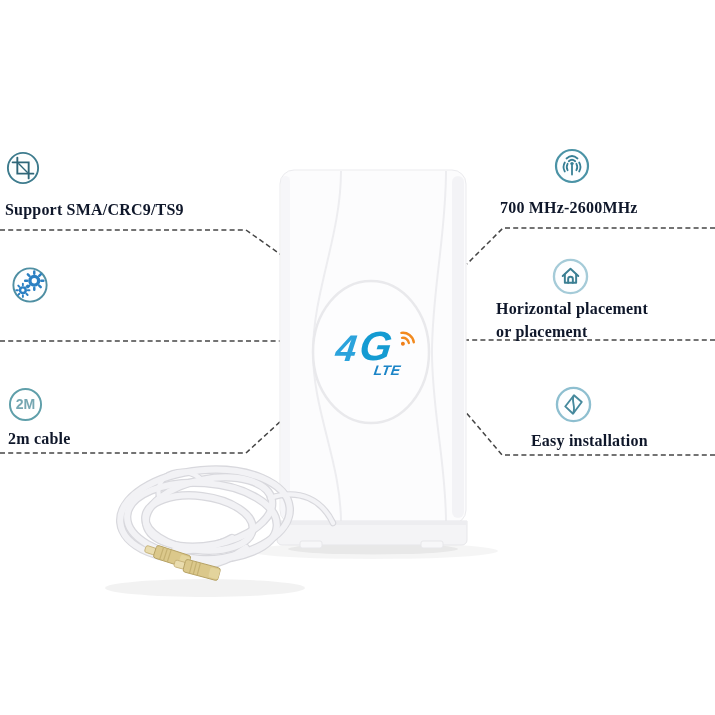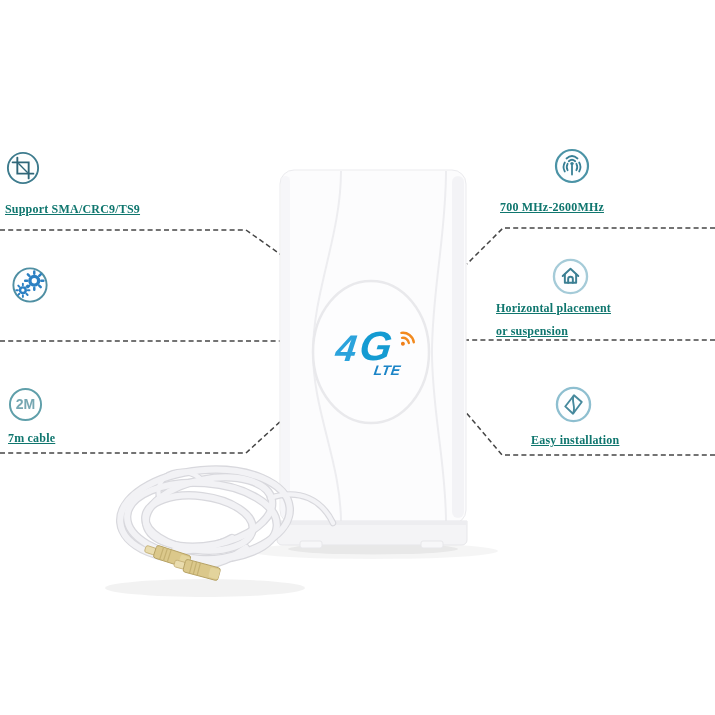--- a/index.html
+++ b/index.html
@@ -1,21 +1,21 @@
 <!DOCTYPE html>
 <html><head>
 <meta charset="utf-8">
 <style>
   html,body{margin:0;padding:0;background:#fff;}
   .stage{position:relative;width:715px;height:715px;background:#ffffff;overflow:hidden;
          font-family:"Liberation Serif",serif;}
   #art{position:absolute;left:0;top:0;z-index:1;}
   .icn{position:absolute;z-index:3;}
-  .flabel{position:absolute;z-index:3;font-weight:700;font-size:12px;color:#0f766e;
-          letter-spacing:.2px;white-space:nowrap;line-height:23px;text-decoration:underline;}
+  .flabel{position:absolute;z-index:3;font-weight:700;font-size:16px;color:#0f172a;
+          letter-spacing:.2px;white-space:nowrap;line-height:23px;}
   
   .cu{stroke:#d8d8dd;stroke-width:8.5;fill:none;}
   .co{stroke:#f2f2f5;stroke-width:6;fill:none;}
   .lu{stroke:#d8d8dd;stroke-width:6.5;fill:none;}
   .lo{stroke:#f3f3f6;stroke-width:4.2;fill:none;}
   
   .logo{position:absolute;left:336px;top:326px;width:86px;height:58px;z-index:2;}
   .logo .c1,.logo .c2{position:absolute;font-family:"Liberation Sans",sans-serif;
         font-style:italic;font-weight:900;line-height:1;transform:skewX(-7deg);}
   .logo .c1{left:0;top:4px;font-size:37px;color:#2ba3dc;}
@@ -128,21 +128,21 @@
       <path stroke-width="2.6" d="M31.9 15.5 L34.1 15.5 M29.7 20.7 L31.3 22.3 M24.5 22.9 L24.5 25.1 M19.3 20.7 L17.7 22.3 M17.1 15.5 L14.9 15.5 M19.3 10.3 L17.7 8.7 M24.5 8.1 L24.5 5.9 M29.7 10.3 L31.3 8.7"></path>
       <circle cx="12.5" cy="25.5" r="3" stroke-width="2.6"></circle>
       <path stroke-width="2" d="M17.7 25.5 L19.5 25.5 M16.2 29.2 L17.5 30.5 M12.5 30.7 L12.5 32.5 M8.8 29.2 L7.6 30.5 M7.3 25.5 L5.5 25.5 M8.8 21.8 L7.6 20.6 M12.5 20.3 L12.5 18.5 M16.2 21.8 L17.5 20.6"></path>
     </g>
   </svg>
 
   <svg class="icn" style="left:8px;top:387px" width="35" height="35" viewBox="0 0 36 36">
     <circle cx="18" cy="18" r="16" fill="#fff" stroke="#5f9faa" stroke-width="2"></circle>
     <text x="18" y="23" text-anchor="middle" font-family="Liberation Sans, sans-serif" font-size="14.5" font-weight="600" fill="#76a7b2">2M</text>
   </svg>
-  <div class="flabel" style="left:8px;top:427px">7m cable</div>
+  <div class="flabel" style="left:8px;top:427px">2m cable</div>
 
   <svg class="icn" style="left:554px;top:148px" width="36" height="36" viewBox="0 0 36 36">
     <circle cx="18" cy="18" r="16" fill="#fdfeff" stroke="#4b93a6" stroke-width="2.2"></circle>
     <g stroke="#377f95" fill="none" stroke-width="1.8" stroke-linecap="round">
       <path d="M12.5 10.5 Q18 5.5 23.5 10.5"></path>
       <path d="M14.8 13.2 Q18 10.4 21.2 13.2"></path>
       <path d="M10.8 14.5 Q8.2 19 10.8 23.5"></path>
       <path d="M13.6 15.8 Q11.9 19 13.6 22.2"></path>
       <path d="M25.2 14.5 Q27.8 19 25.2 23.5"></path>
       <path d="M22.4 15.8 Q24.1 19 22.4 22.2"></path>
@@ -155,21 +155,21 @@
   <svg class="icn" style="left:552px;top:258px" width="37" height="37" viewBox="0 0 38 38">
     <circle cx="19" cy="19" r="17" fill="#fdfeff" stroke="#a5cbd8" stroke-width="2.4"></circle>
     <g stroke="#3b7f93" stroke-width="2" fill="none" stroke-linejoin="round" stroke-linecap="round">
       <path d="M11 18.5 L19 11 L27 18.5"></path>
       <path d="M13.2 17 V25.5 H24.8 V17"></path>
       <path d="M16.6 25.5 V21.6 a2.4 2.4 0 0 1 4.8 0 V25.5"></path>
     </g>
   </svg>
   <div class="flabel" style="left:496px;top:297px">
     <span>Horizontal placement</span>
-    <span class="l2" style="display:block">or suspension</span>
+    <span class="l2" style="display:block">or placement</span>
   </div>
 
   <svg class="icn" style="left:555px;top:386px" width="37" height="37" viewBox="0 0 38 38">
     <circle cx="19" cy="19" r="17" fill="#fdfeff" stroke="#8ebfd0" stroke-width="2.4"></circle>
     <g stroke="#46899d" stroke-width="1.9" fill="none" stroke-linejoin="round">
       <path d="M19.5 9.5 L27.5 16.5 L18.5 28.5 L10.5 21 Z"></path>
       <path d="M19.5 9.5 C16 15.5 22 21 18.5 28.5"></path>
     </g>
   </svg>
   <div class="flabel" style="left:531px;top:429px">Easy installation</div>

